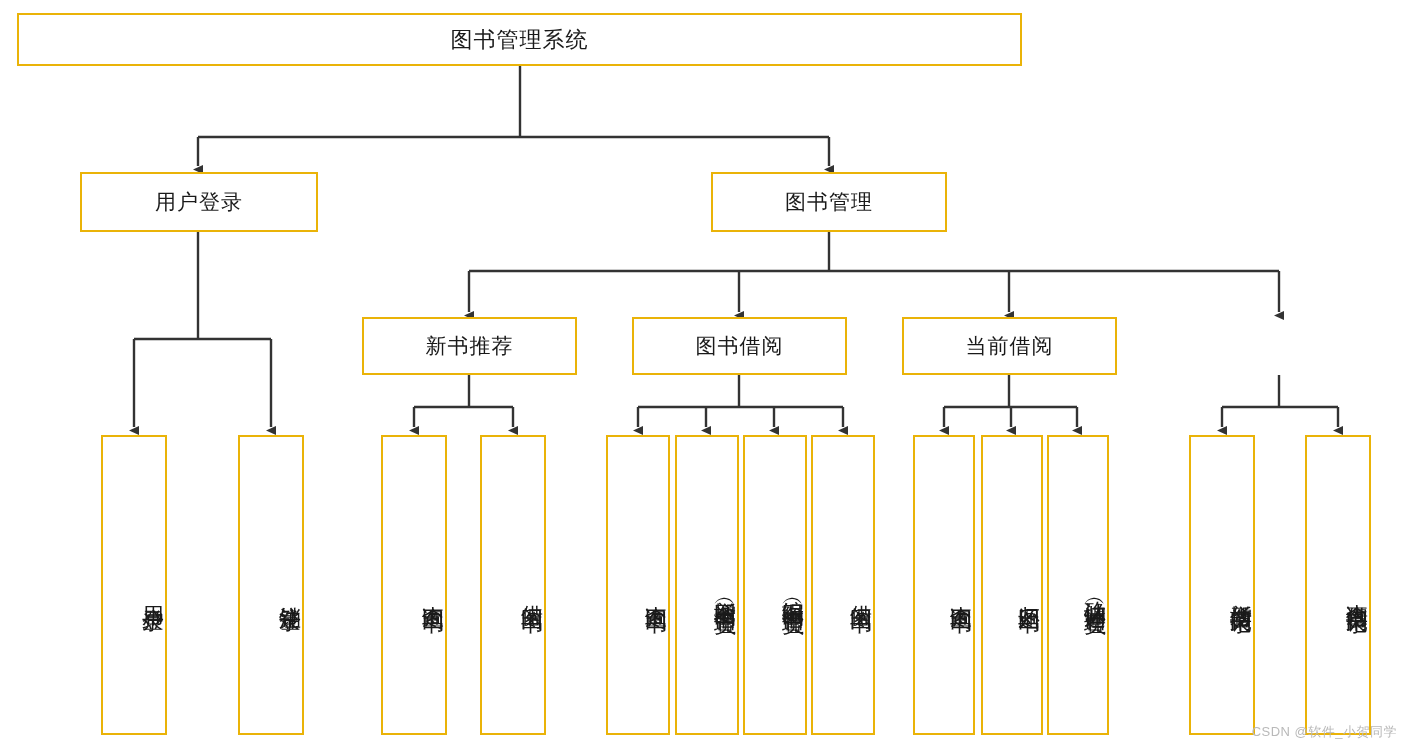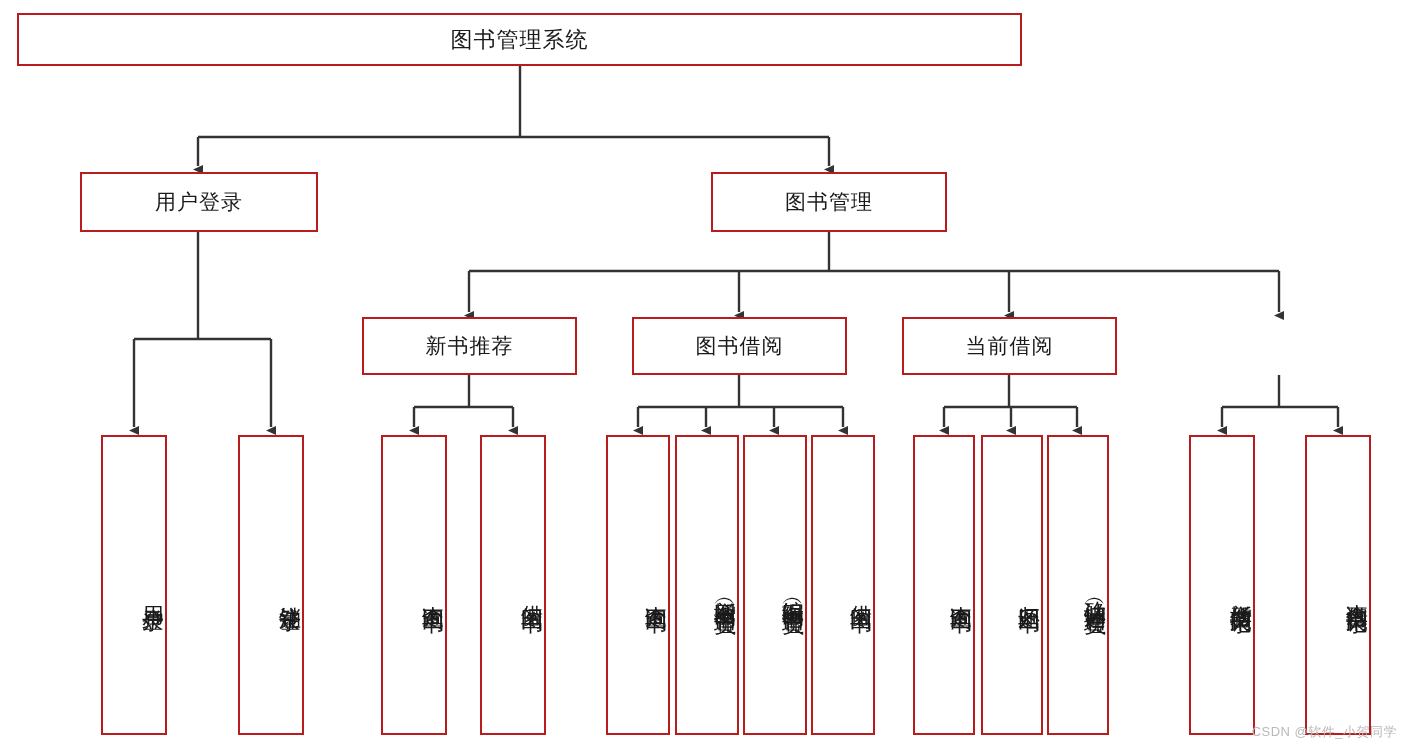--- a/index.html
+++ b/index.html
@@ -20,21 +20,21 @@
   #diagram-svg {
     position: absolute;
     left: 0;
     top: 0;
     width: 1405px;
     height: 747px;
   }
   .node {
     position: absolute;
     box-sizing: border-box;
-    border: 2px solid #b91c1c;
+    border: 2px solid #eab308;
     background: #ffffff;
     display: flex;
     align-items: center;
     justify-content: center;
     color: #1a1a1a;
   }
   .node.horiz {
     font-size: 21px;
     letter-spacing: 1px;
   }

